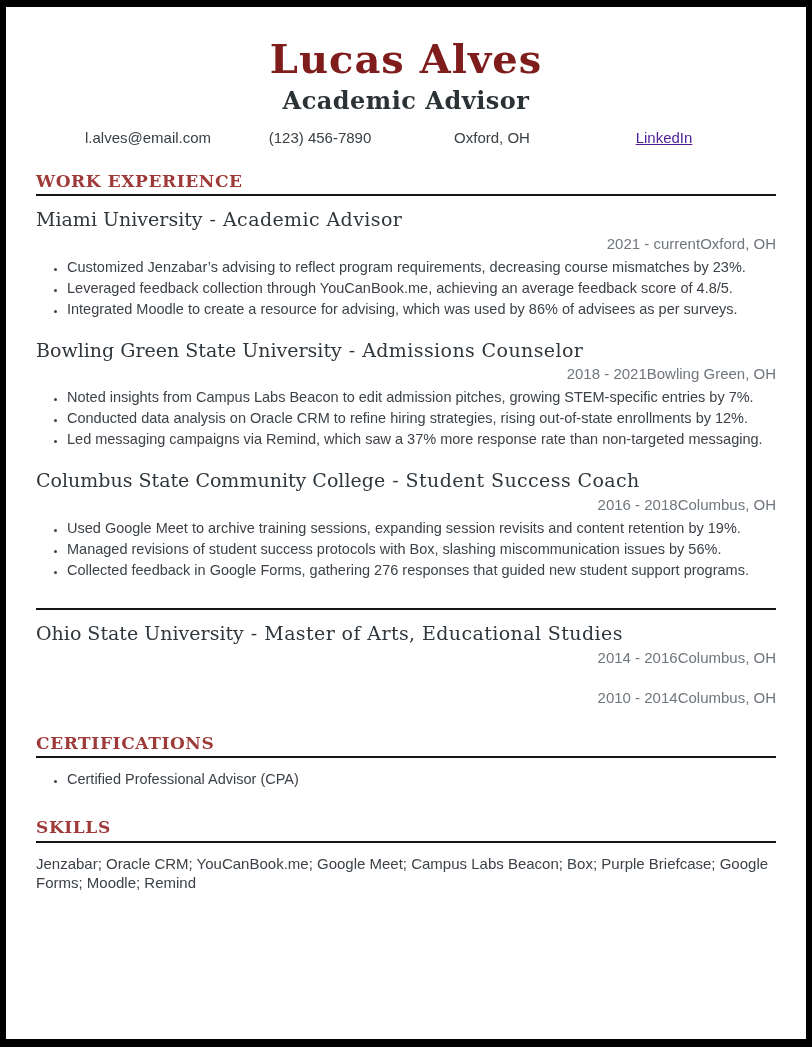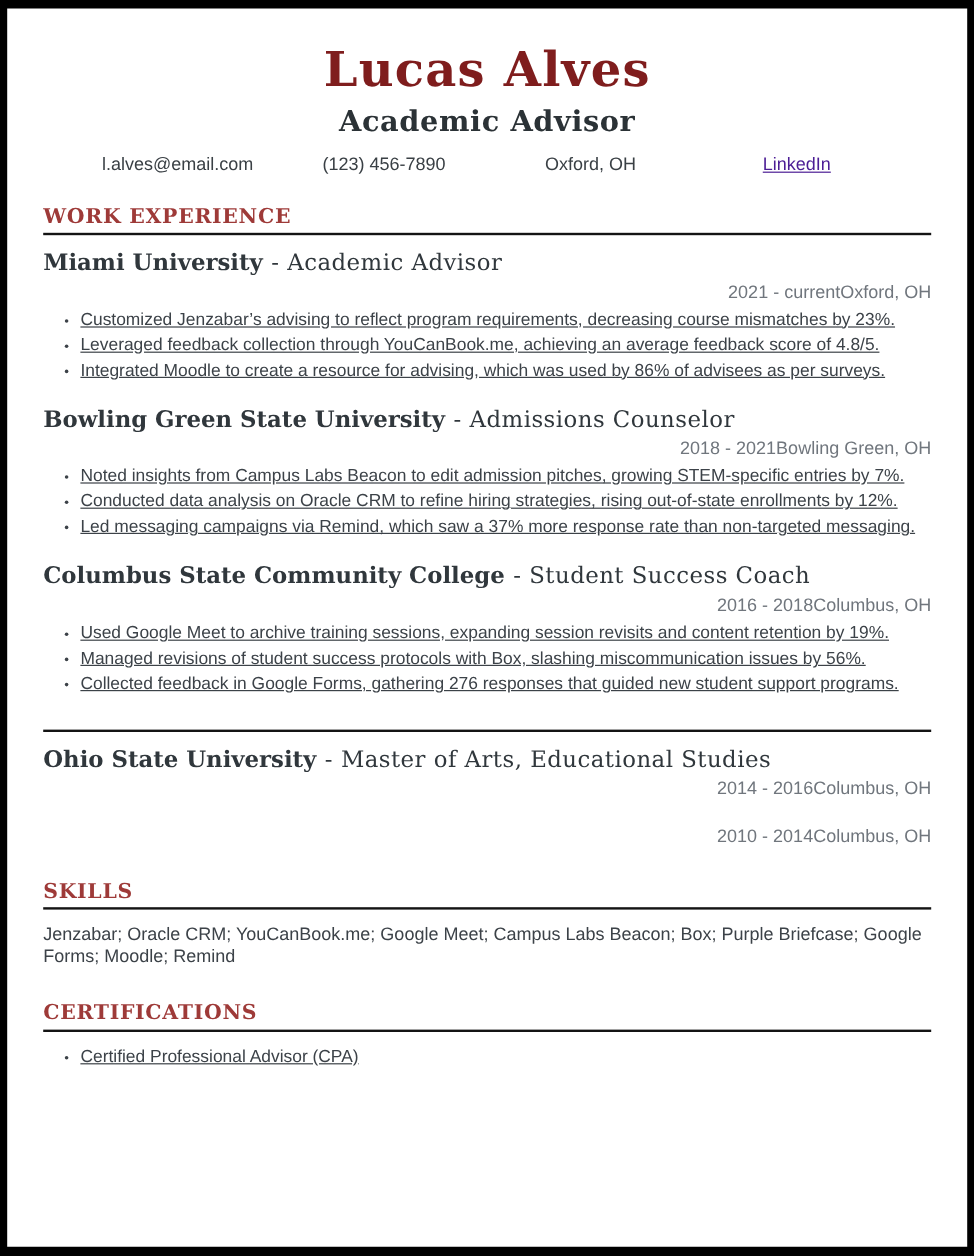--- a/index.html
+++ b/index.html
@@ -79,36 +79,35 @@
 
   
   .entry { margin-top: 12px; }
   .entry + .entry { margin-top: 19px; }
   .entry-head {
     font-family: "DejaVu Serif", serif;
     font-size: 19px;
     color: #30373c;
     line-height: 1.25;
   }
-  .entry-head .org { font-weight: 700; }
+  .entry-head .org { font-weight: 400; }
   .entry-head .sep { margin: 0 7px; font-weight: 400; }
   .entry-head .role { font-weight: 400; letter-spacing: 0.4px; }
   .entry-head .degree { font-weight: 400; letter-spacing: 0.4px; white-space: pre-line; }
   .meta {
     margin-top: 3px;
     display: flex;
     justify-content: flex-end;
     font-size: 15px;
     color: #70767d;
     white-space: nowrap;
   }
   ul.bullets {
     margin: 5px 0 0 0;
     padding-left: 31px;
-    text-decoration: underline;
   }
   ul.bullets li {
     font-size: 14.5px;
     line-height: 21px;
     color: #3c4248;
     white-space: nowrap;
     list-style-type: disc;
   }
   ul.bullets li::marker { font-size: 11px; }
 
@@ -201,26 +200,26 @@
 
     <article class="entry edu-entry">
       <div class="meta">
         <span>2010 - 2014</span>
         <span>Columbus, OH</span>
       </div>
     </article>
   </section>
 
   <section>
-    <h3 class="sec-heading">SKILLS</h3>
-    <div class="rule"></div>
-    <p class="skills-text">Jenzabar; Oracle CRM; YouCanBook.me; Google Meet; Campus Labs Beacon; Box; Purple Briefcase; Google Forms; Moodle; Remind</p>
-  </section>
-
-  <section>
     <h3 class="sec-heading">CERTIFICATIONS</h3>
     <div class="rule"></div>
     <ul class="bullets" style="margin-top:11px">
       <li>Certified Professional Advisor (CPA)</li>
     </ul>
   </section>
 
+  <section>
+    <h3 class="sec-heading">SKILLS</h3>
+    <div class="rule"></div>
+    <p class="skills-text">Jenzabar; Oracle CRM; YouCanBook.me; Google Meet; Campus Labs Beacon; Box; Purple Briefcase; Google Forms; Moodle; Remind</p>
+  </section>
+
 </div>
 
 </body></html>

